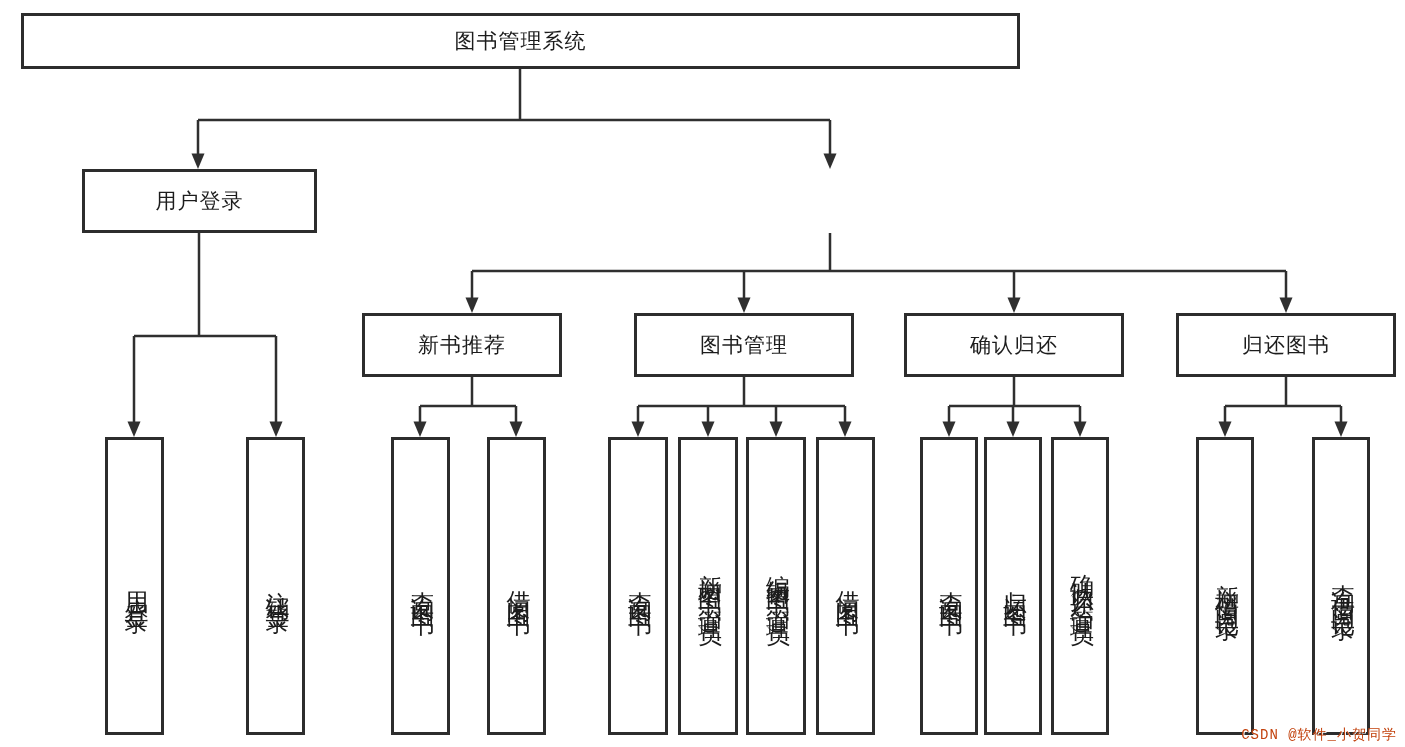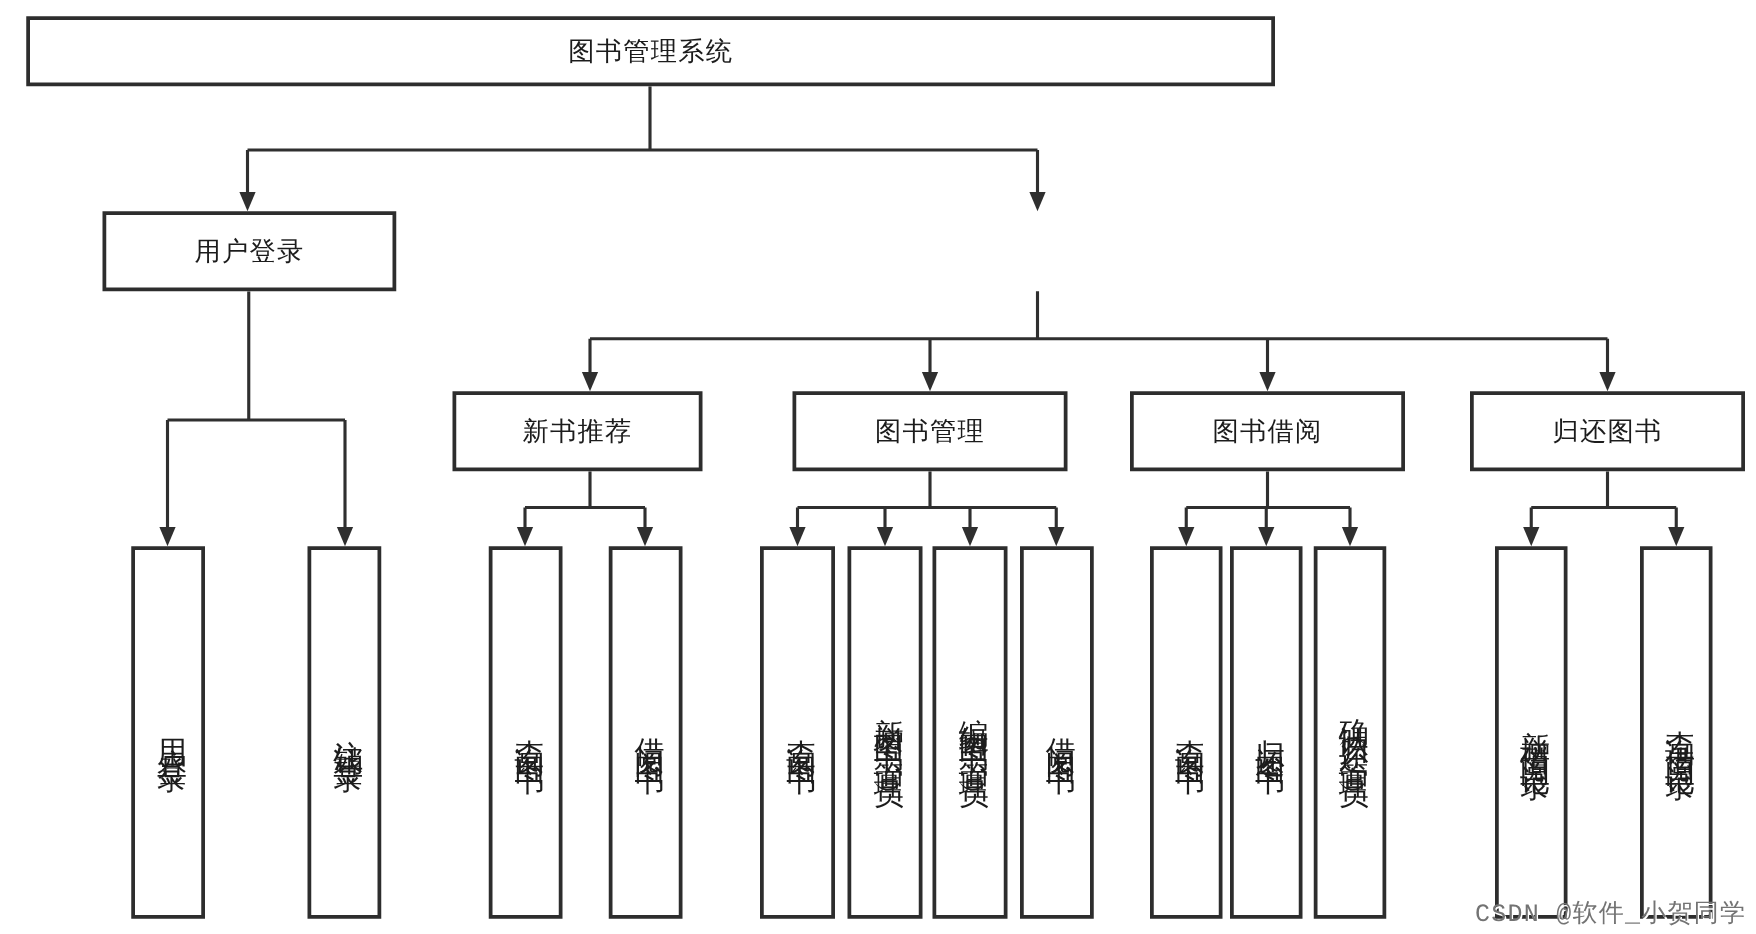--- a/index.html
+++ b/index.html
@@ -59,22 +59,22 @@
   .lf3d { left: 816px;  width: 59px; }
   .lf4a { left: 920px;  width: 58px; }
   .lf4b { left: 984px;  width: 58px; }
   .lf4c { left: 1051px; width: 58px; }
   .lf5a { left: 1196px; width: 58px; }
   .lf5b { left: 1312px; width: 58px; }
   .watermark {
     position: absolute;
     right: 8px;
     bottom: 3px;
-    font-size: 20px;
-    color: #737373;
+    font-size: 14px;
+    color: #c2410c;
     text-shadow: 1px 1px 0 #ffffff;
     z-index: 3;
     letter-spacing: 1px;
   }
 </style>
 </head>
 <body>
 
 <div id="canvas">
 
@@ -133,21 +133,21 @@
     <span>用户登录</span>
   </div>
 
   <div class="box h-box n-rec">
     <span>新书推荐</span>
   </div>
   <div class="box h-box n-borrow">
     <span>图书管理</span>
   </div>
   <div class="box h-box n-cur">
-    <span>图书借阅</span>
+    <span>确认归还</span>
   </div>
   <div class="box h-box n-hist">
     <span>归还图书</span>
   </div>
 
   <div class="box leaf lf lf1a">
     <span class="vtext">用户登录</span>
   </div>
   <div class="box leaf lf lf1b">
     <span class="vtext">注销登录</span>

